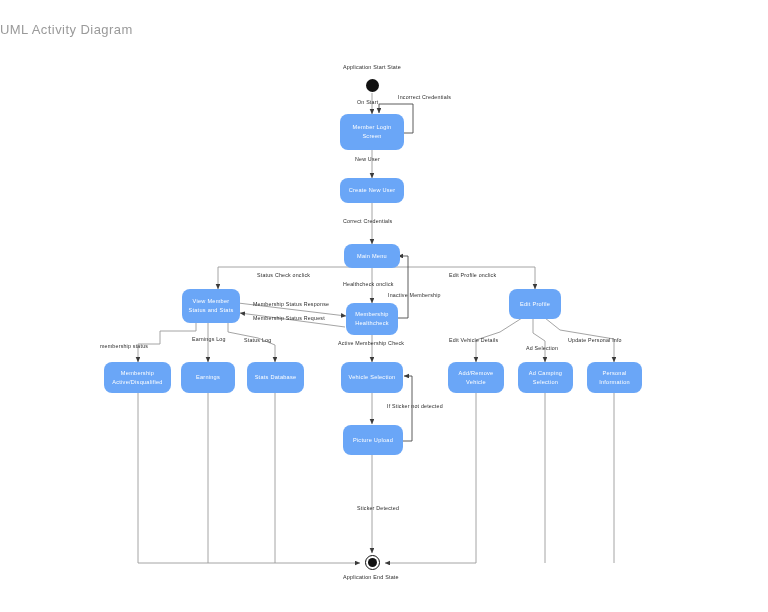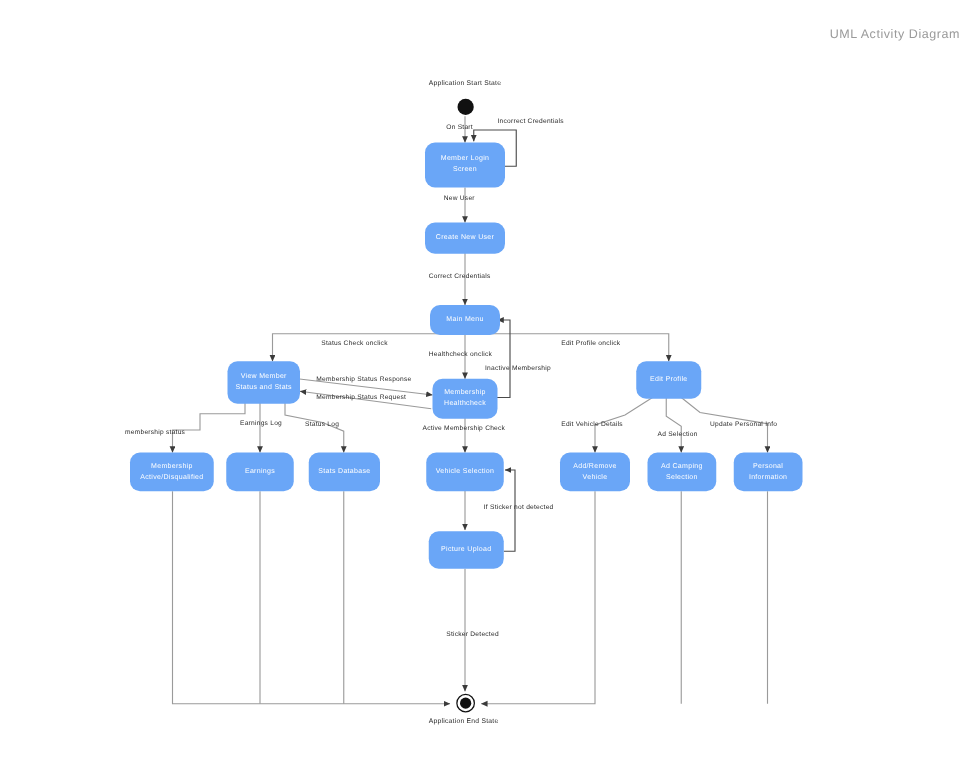--- a/index.html
+++ b/index.html
@@ -27,22 +27,22 @@
     top: 0;
     width: 768px;
     height: 612px;
     pointer-events: none;
   }
   .diagram-title {
     position: absolute;
     left: 0;
     top: 22px;
     width: 768px;
-    text-align: right;
-    font-size: 10px;
+    text-align: left;
+    font-size: 13px;
     color: #9a9a9a;
     letter-spacing: 0.45px;
     font-family: "Liberation Sans", sans-serif;
   }
   .node {
     position: absolute;
     background: #6aa6f7;
     border-radius: 8px;
     color: #ffffff;
     font-size: 5.6px;

